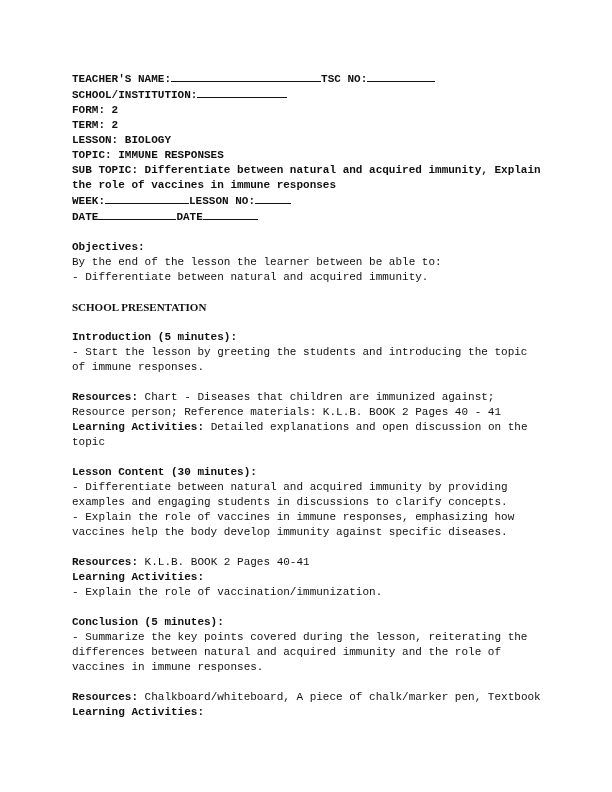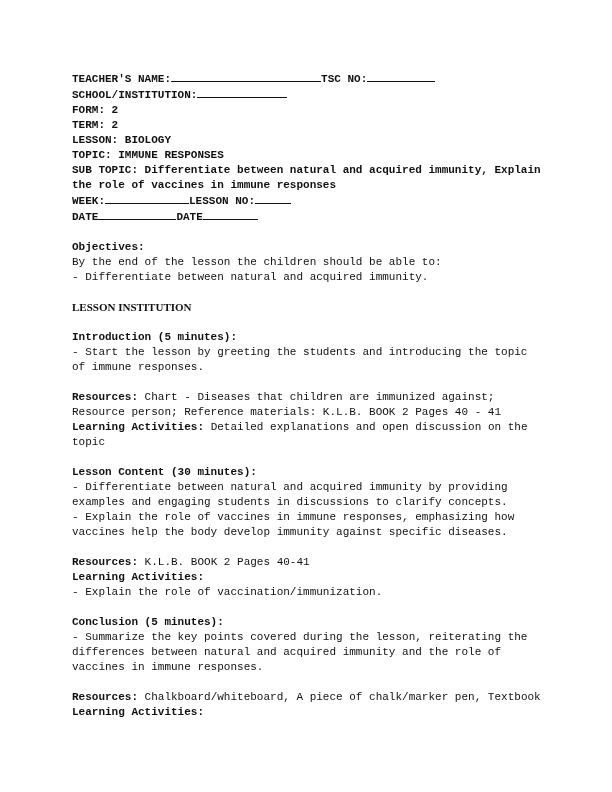--- a/index.html
+++ b/index.html
@@ -62,27 +62,27 @@
     </div>
     <div class="line b">
       <span>DATE</span><span class="blank" style="width:78px"></span><span>DATE</span><span class="blank" style="width:55px"></span>
     </div>
   </div>
 
   <div class="gap"></div>
 
   <div class="section">
     <div class="line b">Objectives:</div>
-    <div class="line">By the end of the lesson the children should be able to:</div>
+    <div class="line">By the end of the lesson the learner between be able to:</div>
     <div class="line">- Differentiate between natural and acquired immunity.</div>
   </div>
 
   <div class="gap"></div>
 
-  <div class="line b">LESSON INSTITUTION</div>
+  <div class="line b">SCHOOL PRESENTATION</div>
 
   <div class="gap"></div>
 
   <div class="section">
     <div class="line b">Introduction (5 minutes):</div>
     <div class="wrap">- Start the lesson by greeting the students and introducing the topic of immune responses.</div>
     <div class="gap"></div>
     <div class="wrap">
       <span class="b">Resources:</span><span> Chart - Diseases that children are immunized against; Resource person; Reference materials: K.L.B. BOOK 2 Pages 40 - 41</span>
     </div>

